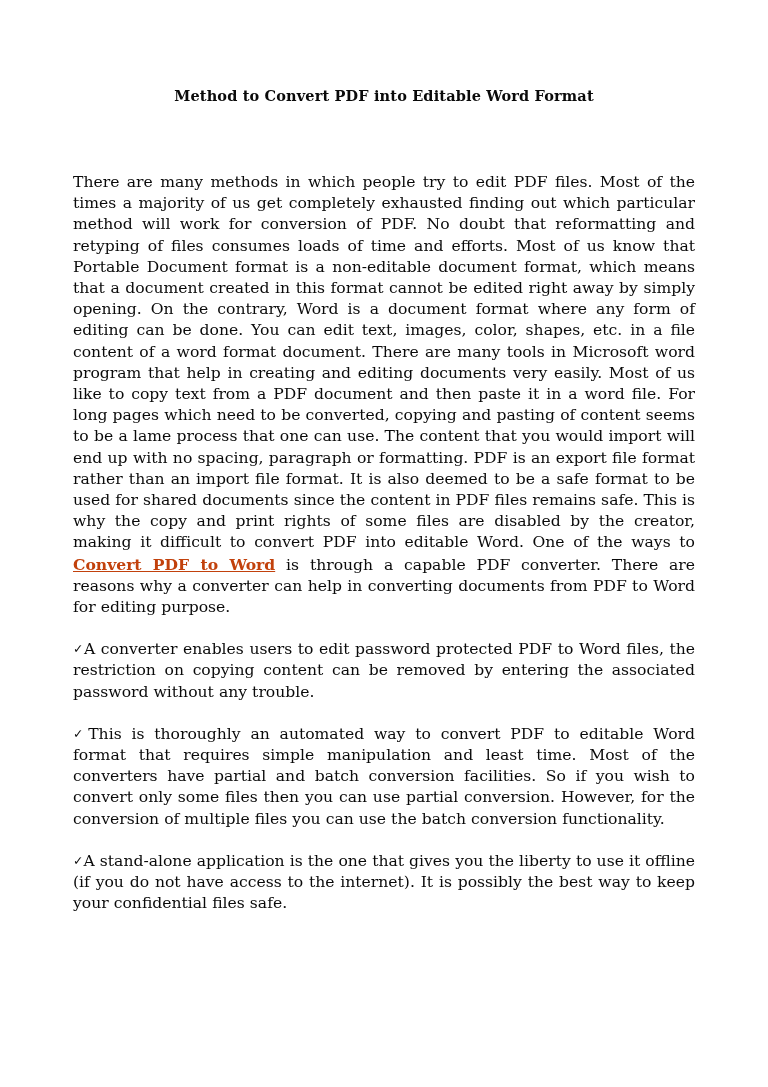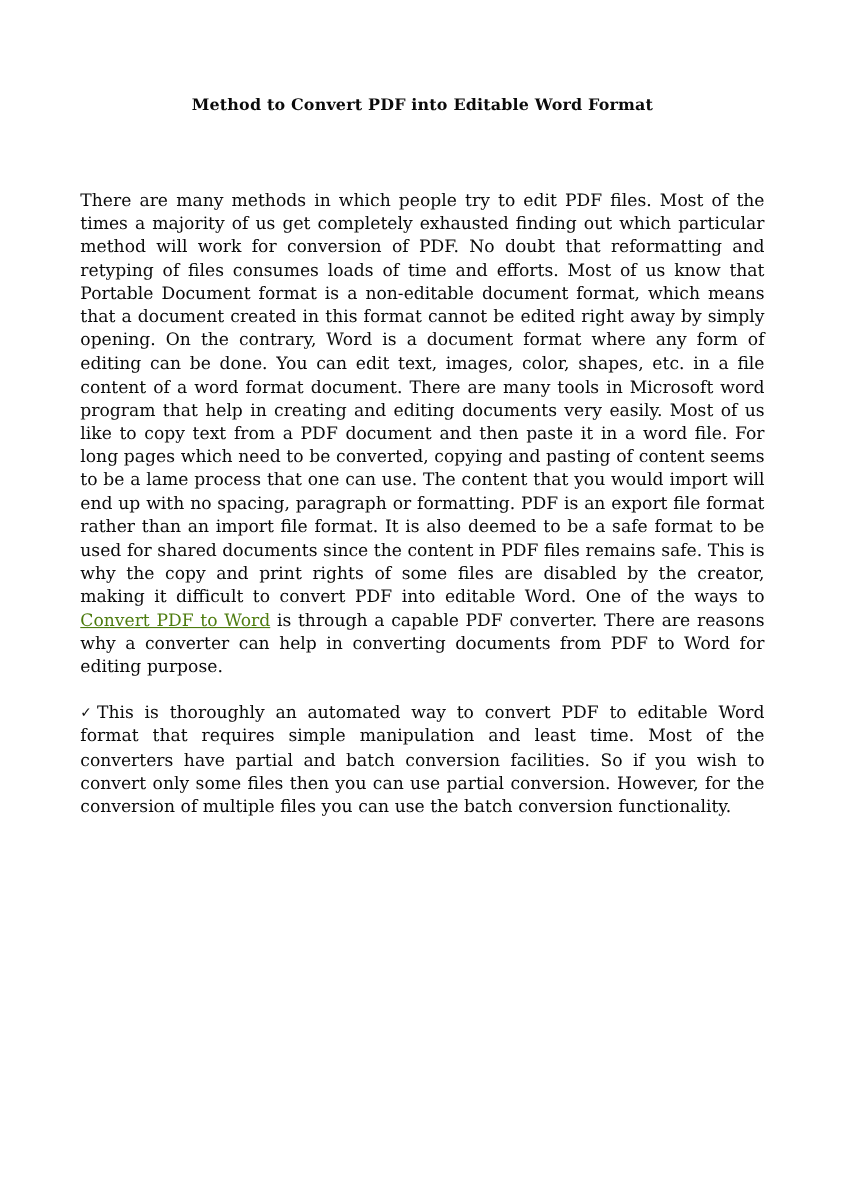--- a/index.html
+++ b/index.html
@@ -58,35 +58,37 @@
     margin-top: 20px;
   }
   .bullet-block .check {
     font-family: "DejaVu Sans", "Liberation Sans", sans-serif;
     font-size: 12.5px;
     line-height: 21.2px;
     vertical-align: 1px;
     letter-spacing: 0;
   }
   .link-inline {
-    color: #4d7c0f;
-    font-weight: normal;
+    color: #c2410c;
+    font-weight: bold;
     text-decoration: underline;
     text-underline-offset: 1px;
   }
 </style>
 </head>
 <body>
 
 <div class="page">
   <div class="content">
 
     <h1 class="doc-title">Method to Convert PDF into Editable Word Format</h1>
 
     <p class="body-block para-main"><span>There are many methods in which people try to edit PDF files. Most of the times a majority of us get completely exhausted finding out which particular method will work for conversion of PDF. No doubt that reformatting and retyping of files consumes loads of time and efforts. Most of us know that Portable Document format is a non-editable document format, which means that a document created in this format cannot be edited right away by simply opening. On the contrary, Word is a document format where any form of editing can be done. You can edit text, images, color, shapes, etc. in a file content of a word format document. There are many tools in Microsoft word program that help in creating and editing documents very easily. Most of us like to copy text from a PDF document and then paste it in a word file. For long pages which need to be converted, copying and pasting of content seems to be a lame process that one can use. The content that you would import will end up with no spacing, paragraph or formatting. PDF is an export file format rather than an import file format. It is also deemed to be a safe format to be used for shared documents since the content in PDF files remains safe. This is why the copy and print rights of some files are disabled by the creator, making it difficult to convert PDF into editable Word. One of the ways to </span><a class="link-inline" href="#">Convert PDF to Word</a><span> is through a capable PDF converter. There are reasons why a converter can help in converting documents from PDF to Word for editing purpose.</span></p>
 
 
+    <p class="body-block bullet-block"><span class="check">✓</span><span>A converter enables users to edit password protected PDF to Word files, the restriction on copying content can be removed by entering the associated password without any trouble.</span></p>
 
     <p class="body-block bullet-block"><span class="check">✓</span><span>This is thoroughly an automated way to convert PDF to editable Word format that requires simple manipulation and least time. Most of the converters have partial and batch conversion facilities. So if you wish to convert only some files then you can use partial conversion. However, for the conversion of multiple files you can use the batch conversion functionality.</span></p>
 
+    <p class="body-block bullet-block"><span class="check">✓</span><span>A stand-alone application is the one that gives you the liberty to use it offline (if you do not have access to the internet). It is possibly the best way to keep your confidential files safe.</span></p>
 
   </div>
 </div>
 
 </body></html>

